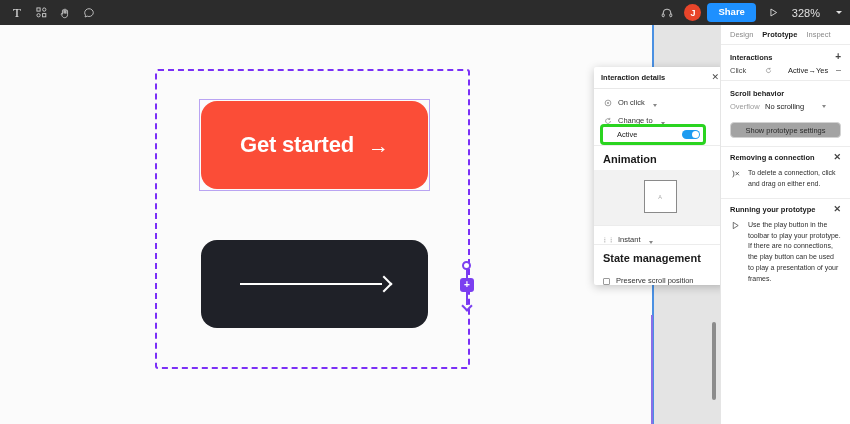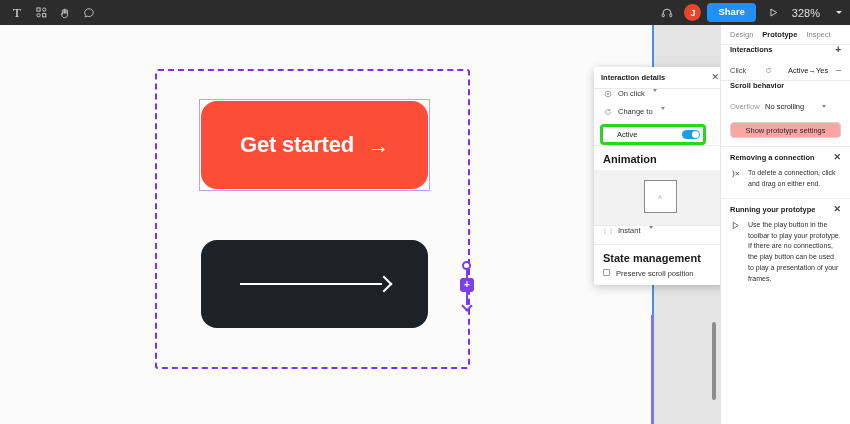--- a/index.html
+++ b/index.html
@@ -92,21 +92,21 @@
     position:absolute; left:594px; top:67px; width:132px; background:#ffffff;
     box-shadow: 0 2px 10px rgba(0,0,0,0.22); border-radius:2px;
     font-size: 7.5px; color:#333;
   }
   .popup-head {
     display:flex; align-items:center; height:22px; padding:0 7px;
     border-bottom:1px solid #e8e8e8;
   }
   .popup-title { font-size:7.5px; font-weight:700; color:#1a1a1a; }
   .popup-close { margin-left:auto; color:#4a4a4a; font-size:9px; line-height:1; cursor:pointer; }
-  .prow { display:flex; align-items:flex-start; gap:6px; height:18px; padding:0 9px; }
+  .prow { display:flex; align-items:flex-end; gap:6px; height:18px; padding:0 9px; }
   .prow .ic { width:9px; height:9px; color:#7a7a7a; display:flex; align-items:center; justify-content:center; flex:none;}
   .prow .lbl { font-size:7.5px; color:#333; }
   .chev { width:0;height:0;border-left:2.5px solid transparent;border-right:2.5px solid transparent;border-top:3px solid #888; margin-left:2px;}
   .active-row {
     display:flex; align-items:center; height:15px; margin: 2px 23px 3px 9px;
     outline: 3px solid #2ad420; border-radius:1px;
   }
   .active-row .lbl { font-size:7.5px; color:#222; }
   .toggle {
     margin-left:auto; margin-right: 3px; width:18px; height:9px; border-radius:5px; background:#1d9bf0; position:relative;
@@ -125,31 +125,31 @@
 
   
   .rpanel {
     position:absolute; left:720px; top:25px; width:130px; height:399px;
     background:#ffffff; border-left:1px solid #e5e5e5; font-size:7.5px; color:#333;
   }
   .rtabs { display:flex; gap:9px; align-items:center; height:20px; padding:0 9px; border-bottom:1px solid #ececec;}
   .rtab { font-size:7.5px; color:#8a8a8a; cursor:pointer; }
   .rtab.active { color:#1a1a1a; font-weight:700; }
   .rsect-hd {
-    display:flex; align-items:flex-start; height:17px; padding:0 9px; font-size:7.5px; font-weight:700; color:#1a1a1a;
+    display:flex; align-items:flex-end; height:17px; padding:0 9px; font-size:7.5px; font-weight:700; color:#1a1a1a;
   }
   .rsect-hd .act { margin-left:auto; color:#444; font-size:10px; line-height:1; }
   .rrow { display:flex; align-items:center; height:16px; padding:0 9px; gap:5px; }
   .rrow .k { font-size:7.5px; color:#4a4a4a; width:30px; flex:none; }
   .rrow .v { font-size:7.5px; color:#1a1a1a; display:flex; align-items:center; gap:16px; }
   .rrow .minus { margin-left:auto; color:#555; font-size:9px; line-height:1; }
   .rdiv { border-top:1px solid #ececec; margin-top:2px; }
   .rrow .k.muted { color:#9a9a9a; }
   .proto-btn {
-    margin: 8px 9px; height:16px; border:1px solid #d2d2d2; border-radius:4px; background:#fca5a5;
+    margin: 8px 9px; height:16px; border:1px solid #d2d2d2; border-radius:4px; background:#a3a3a3;
     display:flex; align-items:center; justify-content:center; font-size:7.5px; color:#2a2a2a; cursor:pointer;
   }
   .tip { padding: 6px 9px 8px; border-top:1px solid #ececec; }
   .tip-hd { display:flex; align-items:center; font-size:7.5px; font-weight:700; color:#1a1a1a; }
   .tip-hd .x { margin-left:auto; color:#444; font-size:9px; line-height:1; cursor:pointer; }
   .tip-body { display:flex; gap:7px; margin-top:6px; }
   .tip-ic { width:11px; flex:none; color:#333; display:flex; justify-content:center; padding-top:1px;}
   .tip-txt { font-size:7px; line-height:1.55; color:#2e2e2e; }
 </style>
 </head>

